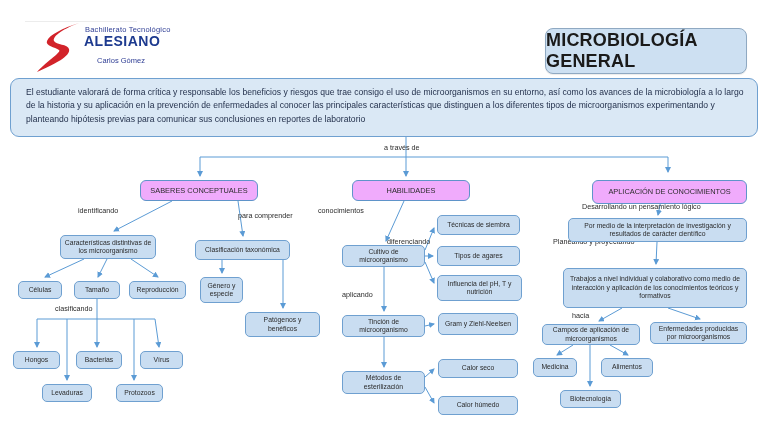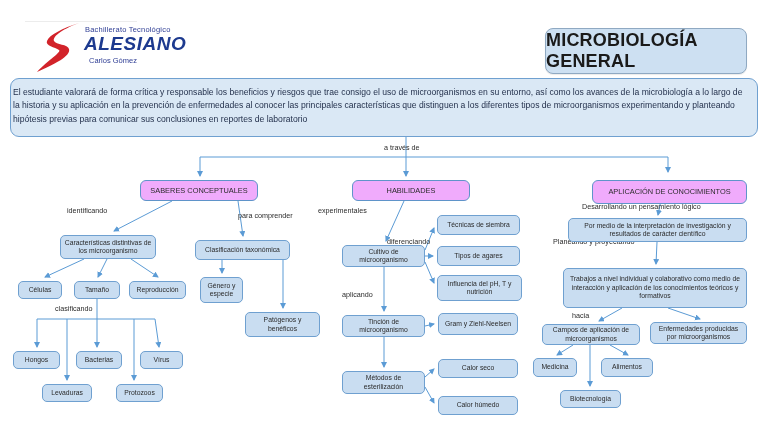--- a/index.html
+++ b/index.html
@@ -10,35 +10,35 @@
     position:relative;overflow:hidden;
     -webkit-font-smoothing:antialiased;
   }
   .stage{position:absolute;inset:0;width:768px;height:325px;}
   .faint-line{position:absolute;left:25px;top:21px;width:112px;height:1px;background:#ececec;}
 
   
   .logo{position:absolute;left:35px;top:20px;width:180px;height:54px;}
   .logo-swoosh{position:absolute;left:0;top:2px;}
   .logo-top{position:absolute;left:50px;top:5px;font-size:7.5px;color:#2e3d94;letter-spacing:.2px;}
-  .logo-main{position:absolute;left:49px;top:13px;font-size:19px;font-weight:bold;color:#1d3a8f;letter-spacing:.5px;font-style:italic;}
-  .logo-sub{position:absolute;left:54px;top:36px;font-size:7.5px;color:#2e3d94;}
+  .logo-main{position:absolute;left:49px;top:13px;font-size:14px;font-weight:bold;color:#1d3a8f;letter-spacing:.5px;}
+  .logo-sub{position:absolute;left:62px;top:36px;font-size:7.5px;color:#2e3d94;}
 
   .title-box{
     position:absolute;left:545px;top:28px;width:200px;height:44px;
     background:#cde0f2;border:1.5px solid #8fa9c2;border-radius:8px;
     display:flex;align-items:center;justify-content:center;
     font-size:18px;font-weight:bold;color:#1a1a1a;letter-spacing:.2px;
     box-shadow:0 1px 1px rgba(0,0,0,.08);
   }
 
   .intro-box{
     position:absolute;left:10px;top:78px;width:748px;height:59px;
     background:#dae8f5;border:1.2px solid #6fa0d0;border-radius:9px;
-    box-sizing:border-box;padding:7px 10px 0 2px;
+    box-sizing:border-box;padding:7px 10px 0 15px;
     font-size:8.6px;line-height:1.55;color:#1f2c48;
   }
 
   
   .node{
     position:absolute;box-sizing:border-box;
     background:#c9ddf1;border:1px solid #6fa0d0;border-radius:5px;
     display:flex;align-items:center;justify-content:center;text-align:center;
     font-size:6.8px;line-height:1.25;color:#2b2b2b;padding:1px 3px;
   }
@@ -115,38 +115,38 @@
       <line x1="590" y1="345" x2="590" y2="386" marker-end="url(#arr)"></line>
     </g>
   </svg>
 
   <div class="lbl" style="left:337px;top:143px;padding-left:47px;">a través de</div>
 
   <div class="node branch" style="left:140px;top:180px;width:118px;height:21px;">SABERES CONCEPTUALES</div>
   <div class="node branch" style="left:352px;top:180px;width:118px;height:21px;">HABILIDADES</div>
   <div class="node branch" style="left:592px;top:180px;width:155px;height:24px;">APLICACIÓN DE CONOCIMIENTOS</div>
 
-  <div class="lbl" style="left:67px;top:206px;">identificando</div>
+  <div class="lbl" style="left:78px;top:206px;">identificando</div>
   <div class="lbl" style="left:238px;top:211px;">para comprender</div>
   <div class="lbl" style="left:55px;top:304px;">clasificando</div>
 
   <div class="node" style="left:60px;top:235px;width:96px;height:24px;">Características distintivas de los microorganismo</div>
   <div class="node" style="left:18px;top:281px;width:44px;height:18px;">Células</div>
   <div class="node" style="left:74px;top:281px;width:46px;height:18px;">Tamaño</div>
   <div class="node" style="left:129px;top:281px;width:57px;height:18px;">Reproducción</div>
   <div class="node" style="left:13px;top:351px;width:47px;height:18px;">Hongos</div>
   <div class="node" style="left:76px;top:351px;width:46px;height:18px;">Bacterias</div>
   <div class="node" style="left:140px;top:351px;width:43px;height:18px;">Vírus</div>
   <div class="node" style="left:42px;top:384px;width:50px;height:18px;">Levaduras</div>
   <div class="node" style="left:116px;top:384px;width:47px;height:18px;">Protozoos</div>
   <div class="node" style="left:195px;top:240px;width:95px;height:20px;">Clasificación taxonómica</div>
   <div class="node" style="left:200px;top:277px;width:43px;height:26px;">Género y especie</div>
   <div class="node" style="left:245px;top:312px;width:75px;height:25px;">Patógenos y benéficos</div>
 
-  <div class="lbl" style="left:318px;top:206px;">experimentales</div>
+  <div class="lbl" style="left:318px;top:206px;">conocimientos</div>
   <div class="lbl" style="left:387px;top:221px;margin-top:16px;">diferenciando</div>
   <div class="lbl" style="left:342px;top:290px;">aplicando</div>
 
   <div class="node" style="left:342px;top:245px;width:83px;height:22px;">Cultivo de microorganismo</div>
   <div class="node" style="left:437px;top:215px;width:83px;height:20px;">Técnicas de siembra</div>
   <div class="node" style="left:437px;top:246px;width:83px;height:20px;">Tipos de agares</div>
   <div class="node" style="left:437px;top:275px;width:85px;height:26px;">Influencia del pH, T y nutrición</div>
   <div class="node" style="left:342px;top:315px;width:83px;height:22px;">Tinción de microorganismo</div>
   <div class="node" style="left:438px;top:313px;width:80px;height:22px;">Gram y Ziehl-Neelsen</div>
   <div class="node" style="left:342px;top:371px;width:83px;height:23px;">Métodos de esterilización</div>

